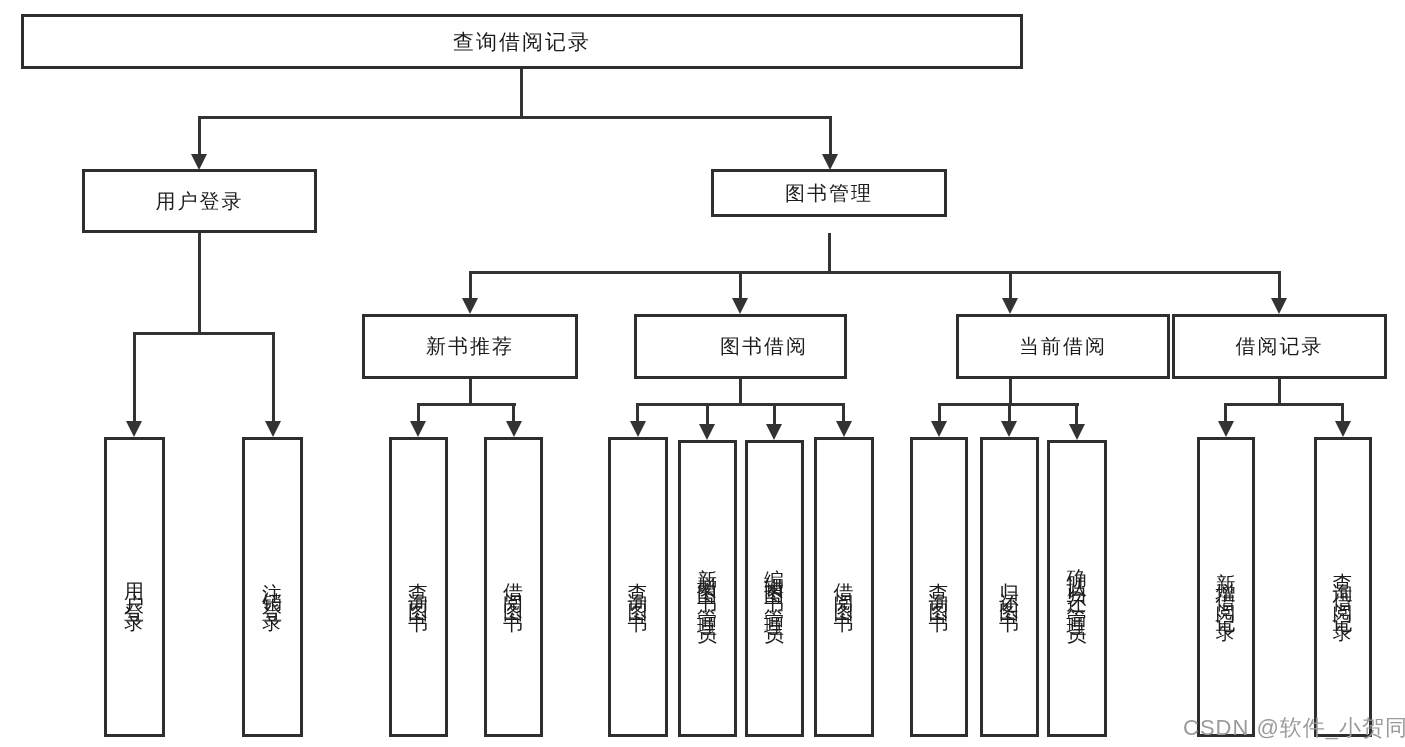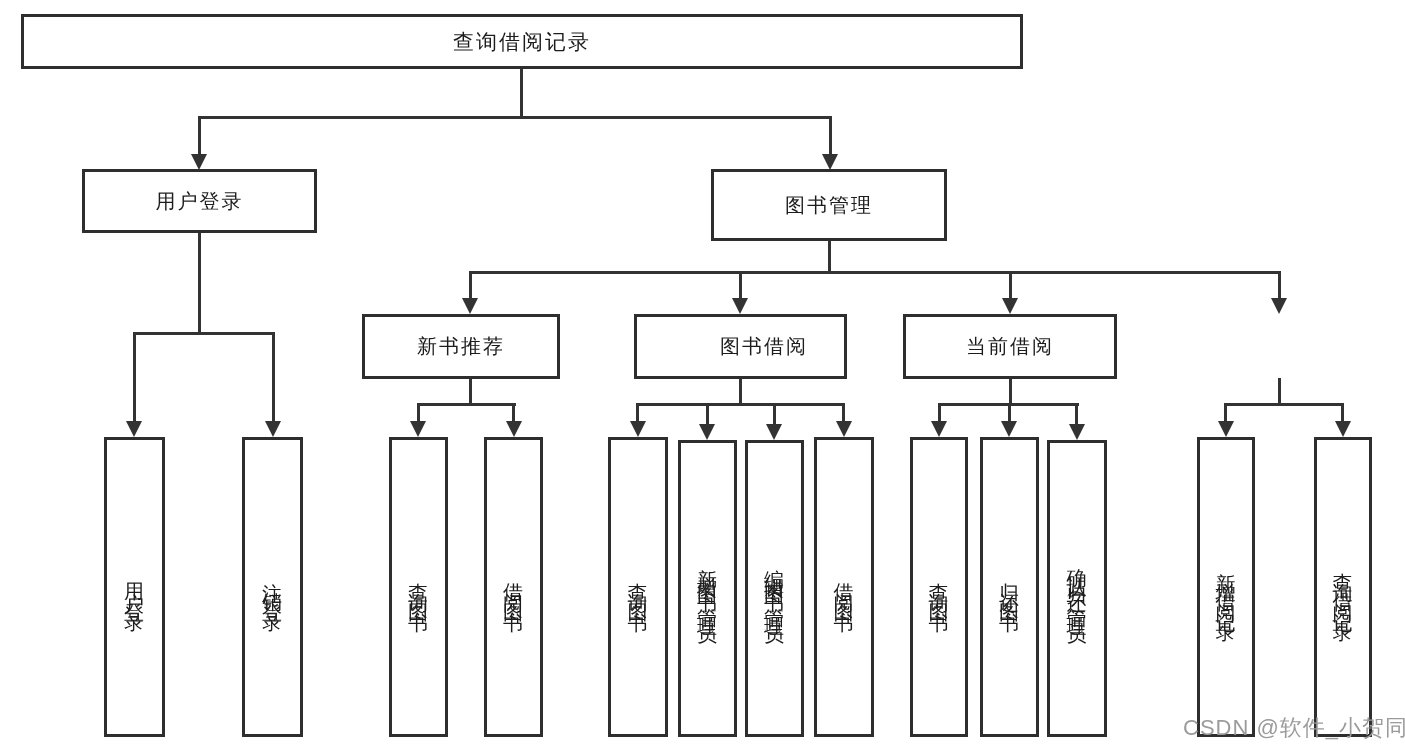--- a/index.html
+++ b/index.html
@@ -134,32 +134,35 @@
   <div class="vline" style="left:1341px; top:403px; height:20px;"></div>
   <div class="ahead" style="left:1335px; top:421px;"></div>
 
   <div class="box box-root" style="left:21px; top:14px; width:1002px; height:55px;">
     <span>查询借阅记录</span>
   </div>
 
   <div class="box" style="left:82px; top:169px; width:235px; height:64px;">
     <span>用户登录</span>
   </div>
-  <div class="box" style="left:711px; top:169px; width:236px; height:72px;">
+  <div class="box" style="left:711px; top:169px; width:236px; height:48px;">
     <span>图书管理</span>
   </div>
 
-  <div class="box" style="left:362px; top:314px; width:198px; height:65px;">
+  <div class="box" style="left:362px; top:314px; width:216px; height:65px;">
     <span>新书推荐</span>
   </div>
   <div class="box" style="left:634px; top:314px; width:213px; height:65px;padding-left:47px;">
     <span>图书借阅</span>
   </div>
-  <div class="box" style="left:903px; top:314px; width:214px; height:65px;">
+  <div class="box" style="left:956px; top:314px; width:214px; height:65px;">
     <span>当前借阅</span>
+  </div>
+  <div class="box" style="left:1172px; top:314px; width:215px; height:65px;">
+    <span>借阅记录</span>
   </div>
 
   <div class="box vbox" style="left:104px; top:437px; width:61px; height:300px;">
     <span>用户登录</span>
   </div>
   <div class="box vbox" style="left:242px; top:437px; width:61px; height:300px;">
     <span>注销登录</span>
   </div>
 
   <div class="box vbox" style="left:389px; top:437px; width:59px; height:300px;">

